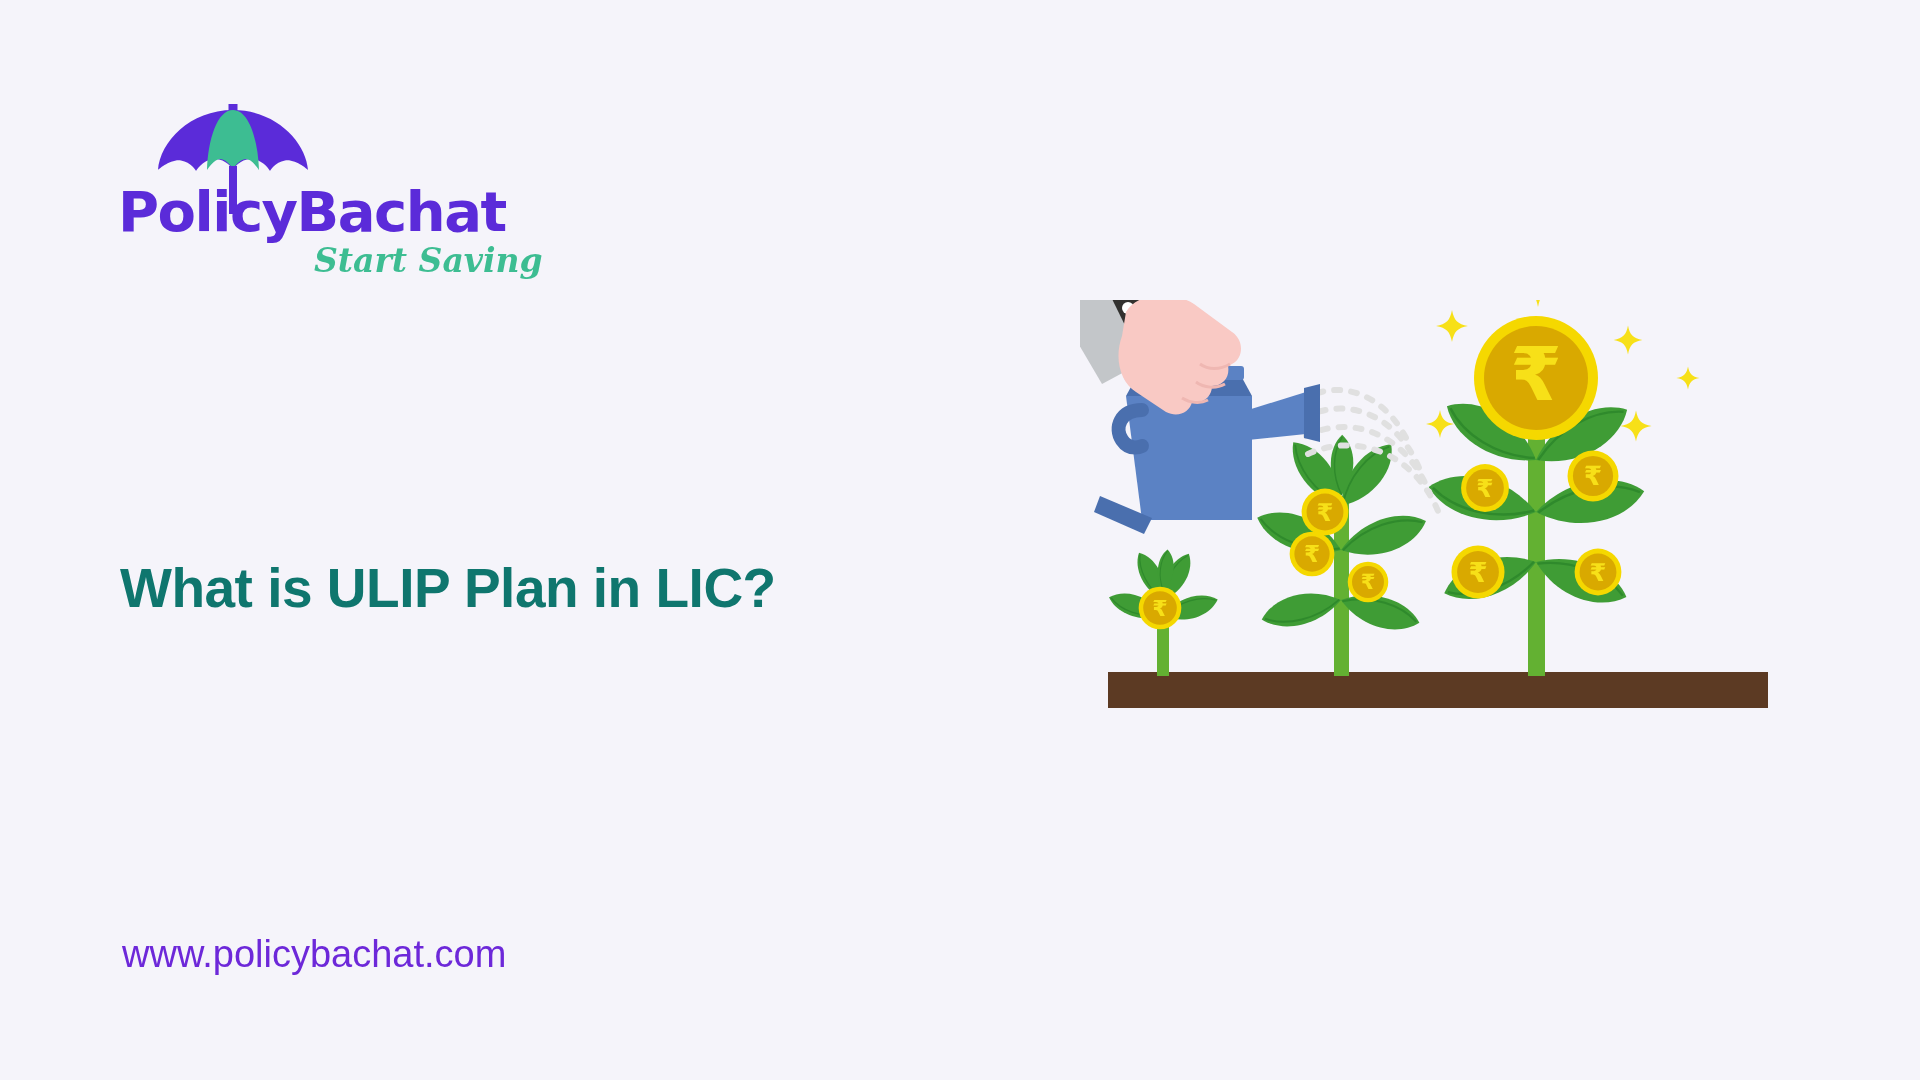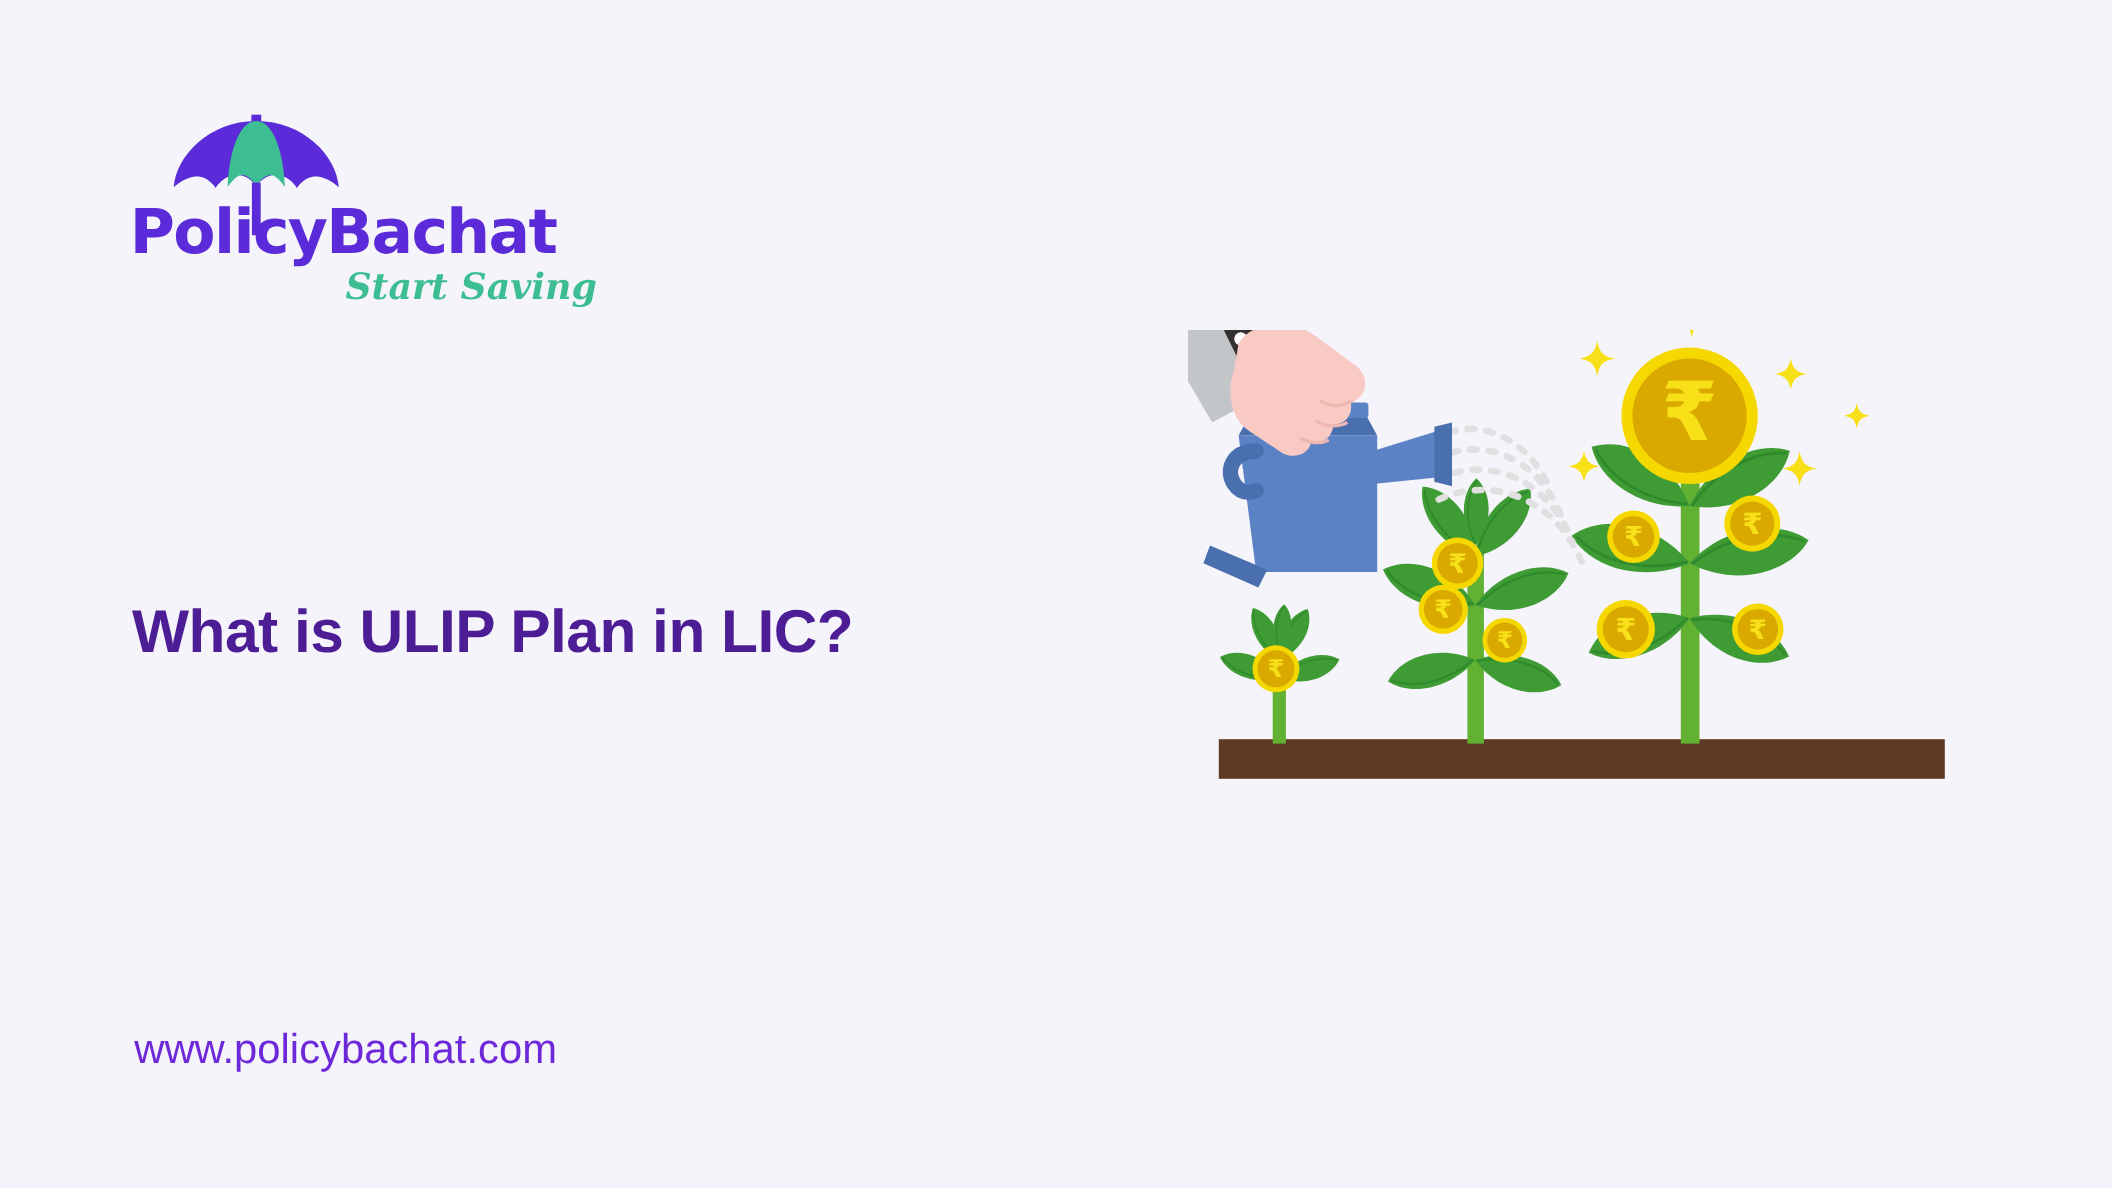--- a/index.html
+++ b/index.html
@@ -61,25 +61,25 @@
     color: #3dbd92;
     white-space: nowrap;
     line-height: 1;
     margin-left: 48px;
   }
 
   
   .headline {
     position: absolute;
     left: 120px;
-    top: 504px;
+    top: 518px;
     font-family: "Liberation Sans", sans-serif;
     font-weight: bold;
     font-size: 55px;
-    color: #4c1d95;
+    color: #0f766e;
     letter-spacing: -0.5px;
     white-space: nowrap;
     line-height: 1.2;
   }
 
   
   .site-url {
     position: absolute;
     left: 122px;
     top: 935px;

